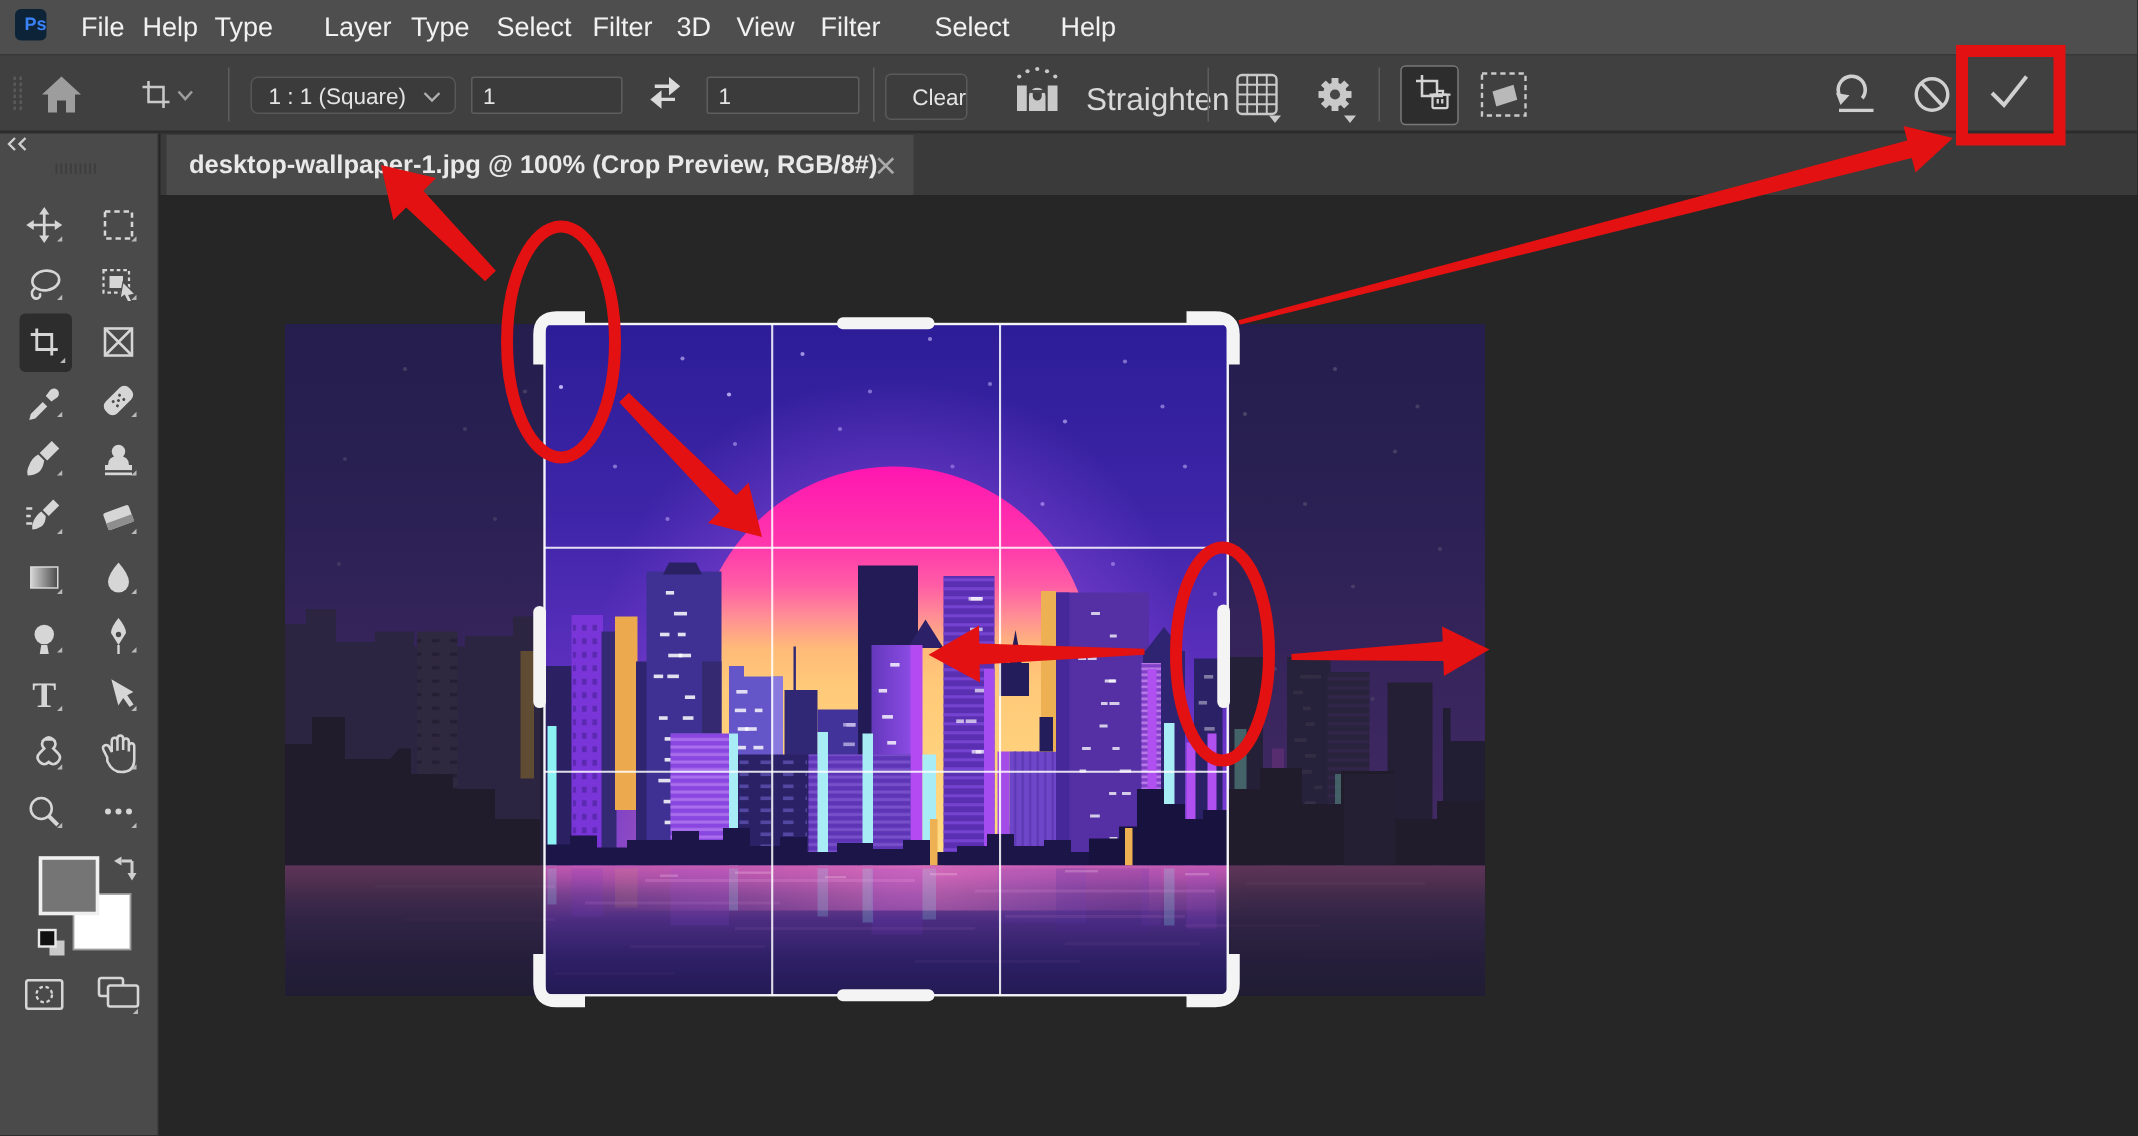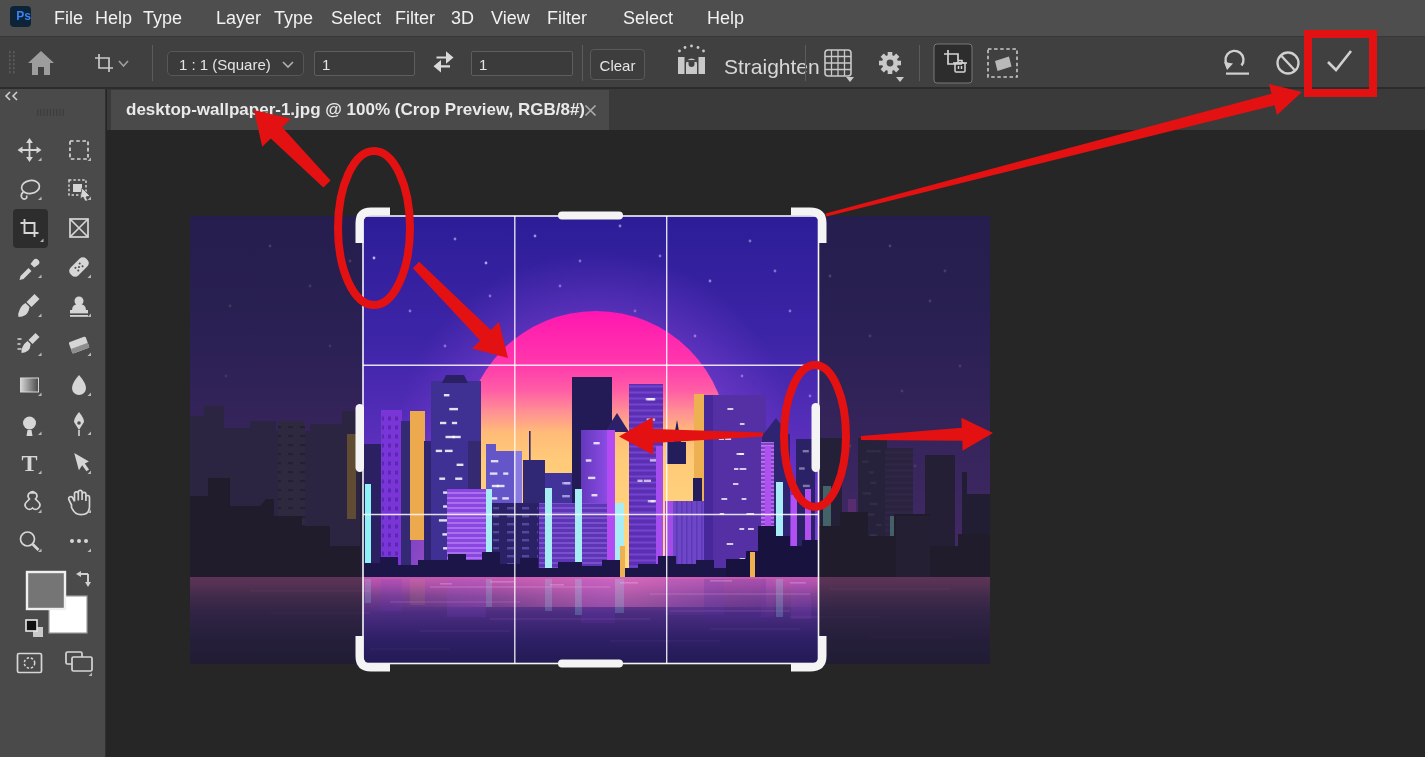--- a/index.html
+++ b/index.html
@@ -36,21 +36,21 @@
     <span style="position:absolute;left:707px;top:8px">Help</span>
 </div>
 <div id="optionsbar">
   <div class="obx" style="left:167px;width:137px;padding-left:11px;border:1px solid #575757;border-radius:5px">1 : 1 (Square)
     <svg width="12" height="8" style="position:absolute;right:9px;top:9px">
         <path d="M1 1 L6 6 L11 1" stroke="#b0b0b0" stroke-width="1.6" fill="none"></path>
       </svg>
   </div>
   <div class="obx" style="left:314px;width:101px;padding-left:7px;border:1px solid #5e5e5e;border-radius:2px">1</div>
   <div class="obx" style="left:471px;width:102px;padding-left:7px;border:1px solid #5e5e5e;border-radius:2px">1</div>
-  <div class="obx" style="left:590px;width:55px;top:12px;height:31px;line-height:31px;text-align:center;background:#3d3d3d;border:1px solid #5a5a5a;border-radius:4px">Clear</div>
+  <div class="obx" style="left:590px;width:55px;top:12px;height:31px;line-height:31px;text-align:right;background:#3d3d3d;border:1px solid #5a5a5a;border-radius:4px">Clear</div>
   <span style="position:absolute;left:724px;top:18px;color:#d8d8d8;font-size:21px">Straighten</span>
 </div>
 <svg style="position:absolute;left:0;top:36px" width="1425" height="53" viewBox="0 0 1425 53">
     <rect x="9" y="15" width="1.6" height="2.4" fill="#5a5a5a"></rect>
     <rect x="13" y="15" width="1.6" height="2.4" fill="#5a5a5a"></rect>
     <rect x="9" y="19" width="1.6" height="2.4" fill="#5a5a5a"></rect>
     <rect x="13" y="19" width="1.6" height="2.4" fill="#5a5a5a"></rect>
     <rect x="9" y="23" width="1.6" height="2.4" fill="#5a5a5a"></rect>
     <rect x="13" y="23" width="1.6" height="2.4" fill="#5a5a5a"></rect>
     <rect x="9" y="27" width="1.6" height="2.4" fill="#5a5a5a"></rect>

